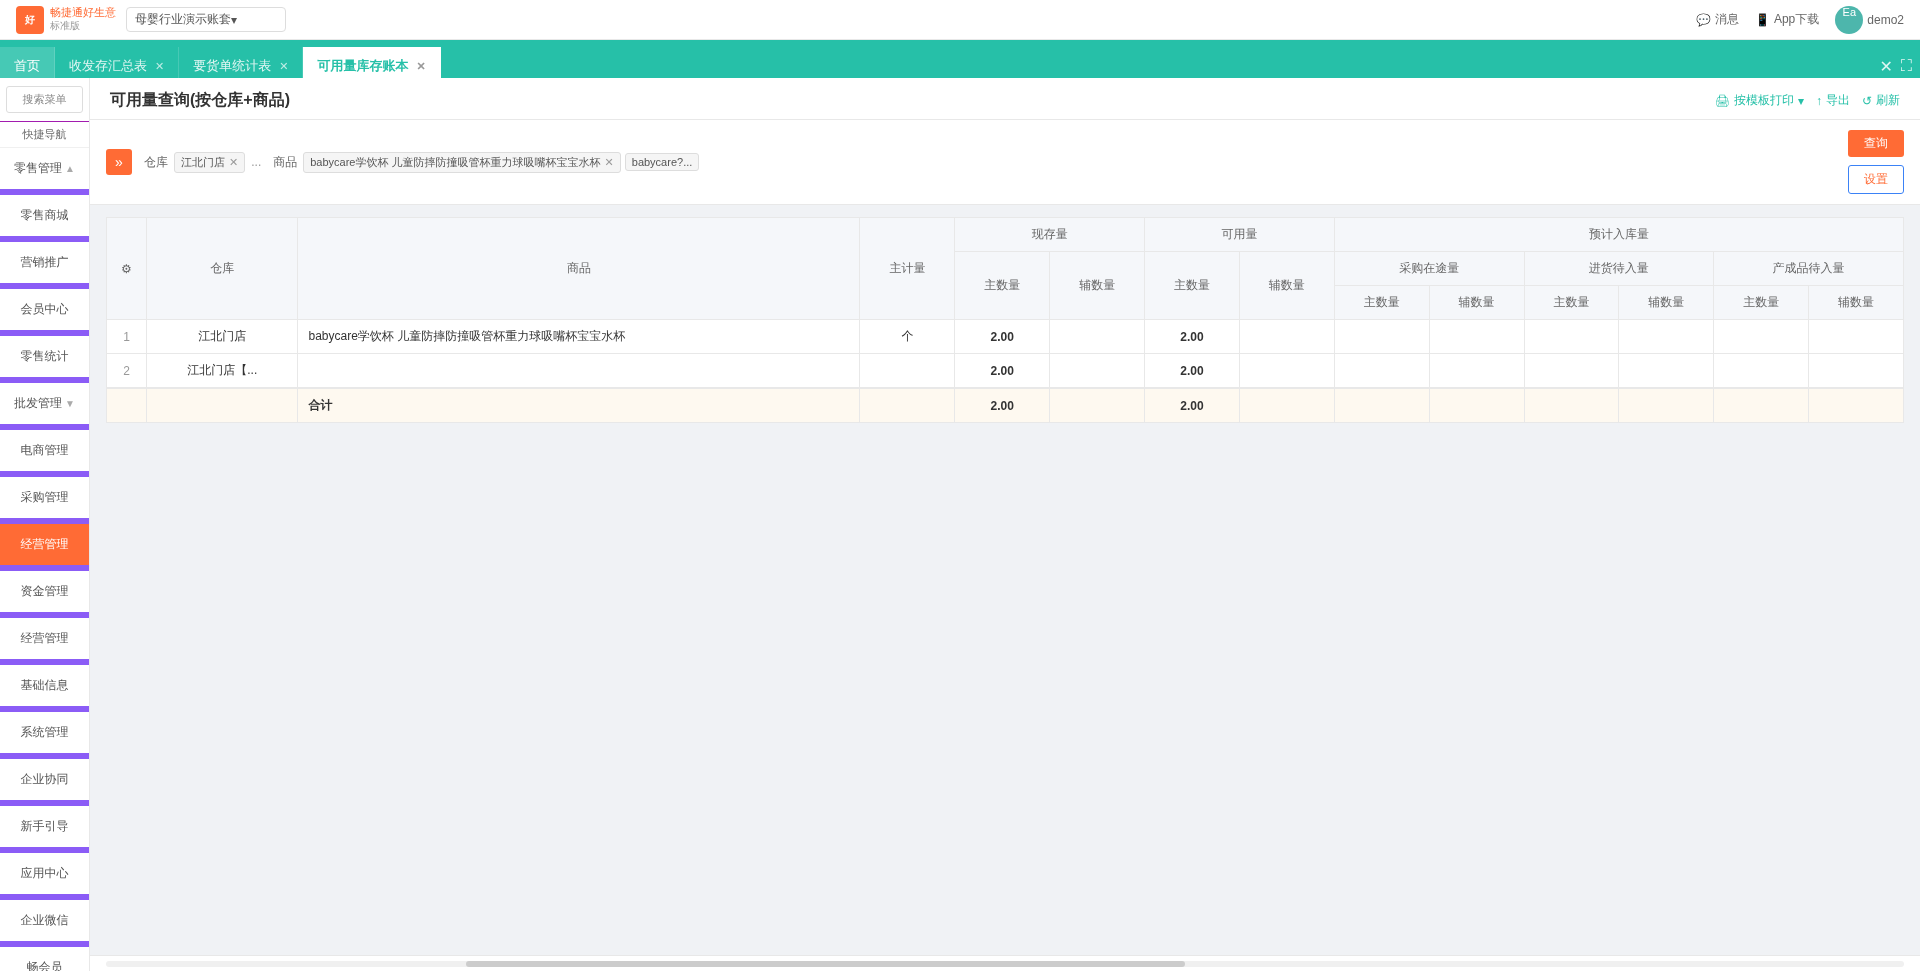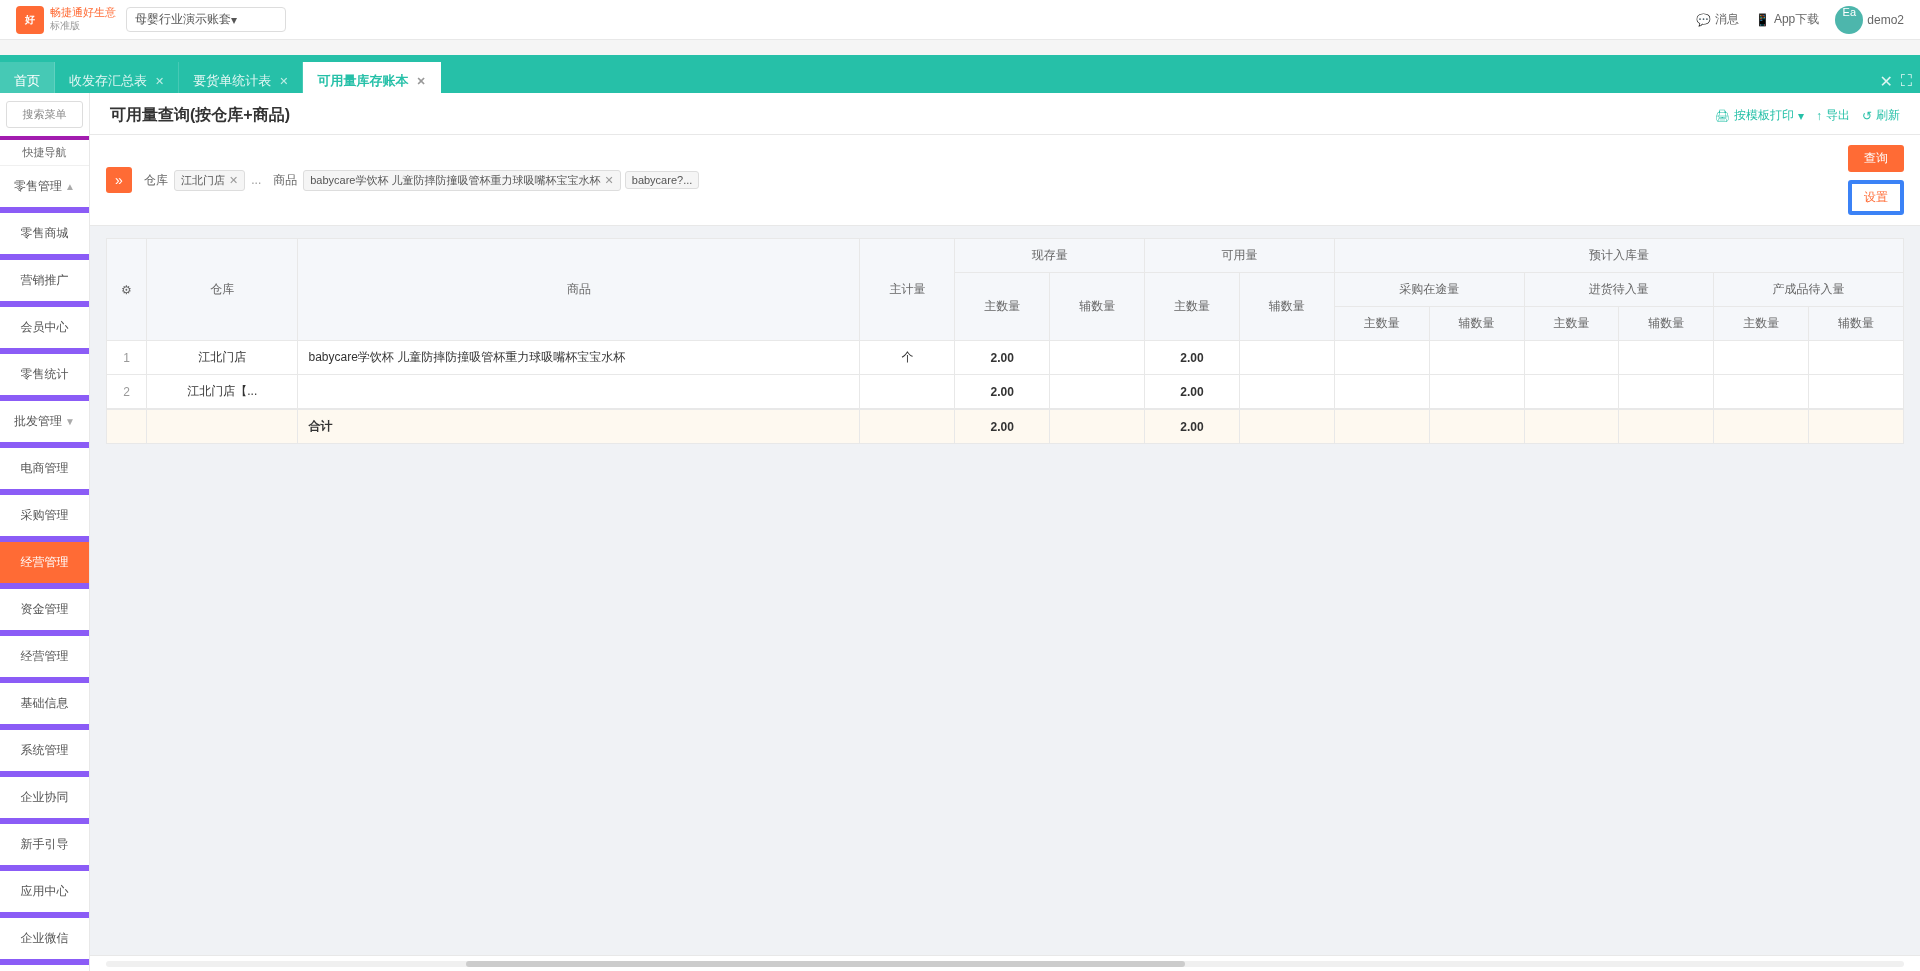--- a/index.html
+++ b/index.html
@@ -27,21 +27,20 @@
     .avatar { width: 28px; height: 28px; border-radius: 50%; background: #4db6ac; display: flex; align-items: flex-start; justify-content: center; color: white; font-size: 11px; }
 
     
     .nav-tabs {
       height: 38px;
       background: #26c0a8;
       display: flex;
       align-items: center;
       padding: 14px 0 0 0;
       flex-shrink: 0;
-      margin-top: 15px;
     }
     .nav-tab {
       height: 38px;
       display: flex;
       align-items: center;
       padding: 0 14px;
       font-size: 13px;
       color: rgba(255,255,255,0.85);
       cursor: pointer;
       gap: 6px;
@@ -61,21 +60,21 @@
     
     .sidebar {
       width: 90px;
       background: #fff;
       border-right: 1px solid #e8e8e8;
       display: flex;
       flex-direction: column;
       overflow-y: auto;
       flex-shrink: 0;
     }
-    .sidebar-search { padding: 8px 6px; border-bottom: 4px solid #a21caf; }
+    .sidebar-search { padding: 8px 6px; border-bottom: 1px solid #a21caf; }
     .sidebar-search-btn { width: 100%; background: #fff; border: 1px solid #ddd; border-radius: 3px; padding: 5px; font-size: 11px; color: #888; cursor: pointer; text-align: center; }
     .sidebar-nav-btn { padding: 5px 6px; text-align: center; font-size: 11px; color: #666; cursor: pointer; border-bottom: 1px solid #f0f0f0; }
     .sidebar-item {
       padding: 12px 6px;
       text-align: center;
       font-size: 12px;
       color: #555;
       cursor: pointer;
       border-bottom: 6px solid #8b5cf6;
       display: flex;
@@ -116,21 +115,21 @@
     }
     .filter-expand-btn { width: 26px; height: 26px; background: #ff6b35; border-radius: 3px; display: flex; align-items: center; justify-content: center; color: white; cursor: pointer; font-size: 14px; flex-shrink: 0; }
     .filter-group { display: flex; align-items: center; gap: 6px; font-size: 12px; }
     .filter-label { color: #666; white-space: nowrap; }
     .filter-tags { display: flex; align-items: center; gap: 4px; flex-wrap: wrap; }
     .filter-tag { display: flex; align-items: center; gap: 4px; background: #f5f5f5; border: 1px solid #ddd; border-radius: 3px; padding: 2px 6px; font-size: 11px; color: #555; }
     .filter-tag .remove { cursor: pointer; color: #999; font-size: 11px; }
     .filter-more { color: #999; cursor: pointer; font-size: 12px; }
     .filter-actions { margin-left: auto; display: flex; gap: 8px; flex-direction: column; }
     .btn-query { background: #ff6b35; color: white; border: none; border-radius: 3px; padding: 5px 16px; font-size: 12px; cursor: pointer; }
-    .btn-setting { background: #fff; color: #ff6b35; border: 4px solid #3b82f6; border-radius: 3px; padding: 5px 12px; font-size: 12px; cursor: pointer; }
+    .btn-setting { background: #fff; color: #ff6b35; border: 1px solid #3b82f6; border-radius: 3px; padding: 5px 12px; font-size: 12px; cursor: pointer; }
 
     
     .table-area { flex: 1; padding: 12px 16px; overflow: auto; }
     .data-table { width: 100%; border-collapse: collapse; background: #fff; font-size: 12px; }
     .data-table th, .data-table td { border: 1px solid #e8e8e8; padding: 8px 10px; text-align: center; white-space: nowrap; }
     .data-table th { background: #f5f7fa; color: #666; font-weight: normal; }
     .data-table td { color: #333; }
     .data-table .row-num { color: #999; }
     .th-group { background: #f0f4f8; font-weight: bold; }
     .data-table .settings-col { width: 40px; }

